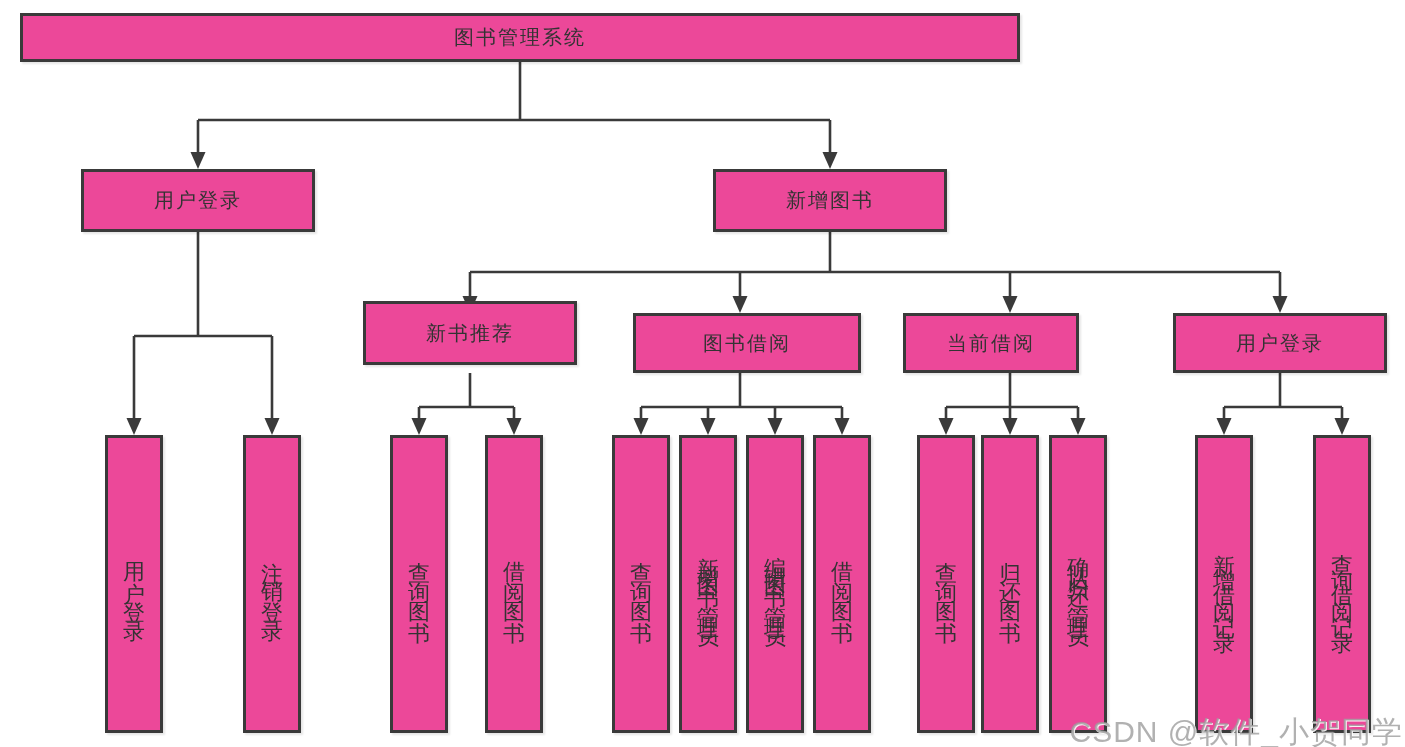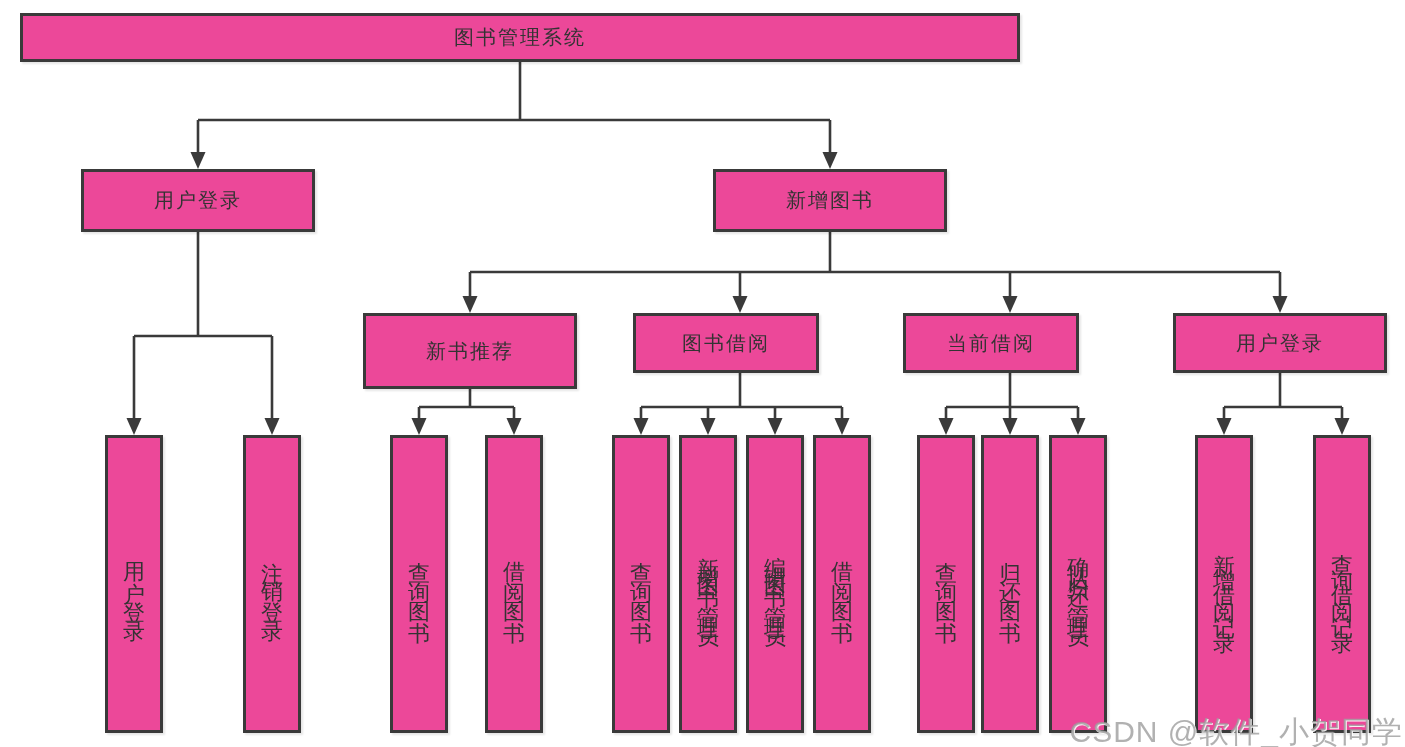--- a/index.html
+++ b/index.html
@@ -114,24 +114,24 @@
   <span>图书管理系统</span>
 </div>
 
 <div class="node h-node" style="left:81px; top:169px; width:234px; height:63px">
   <span>用户登录</span>
 </div>
 <div class="node h-node" style="left:713px; top:169px; width:234px; height:63px">
   <span>新增图书</span>
 </div>
 
-<div class="node h-node" style="left:363px; top:313px; width:214px; height:76px">
+<div class="node h-node" style="left:363px; top:301px; width:214px; height:64px">
   <span>新书推荐</span>
 </div>
-<div class="node h-node" style="left:633px; top:313px; width:186px; height:60px">
+<div class="node h-node" style="left:633px; top:313px; width:228px; height:60px">
   <span>图书借阅</span>
 </div>
 <div class="node h-node" style="left:903px; top:313px; width:176px; height:60px">
   <span>当前借阅</span>
 </div>
 <div class="node h-node" style="left:1173px; top:313px; width:214px; height:60px">
   <span>用户登录</span>
 </div>
 
 <div class="node v-node ls-20" style="left:105px; top:435px; width:58px; height:298px">

